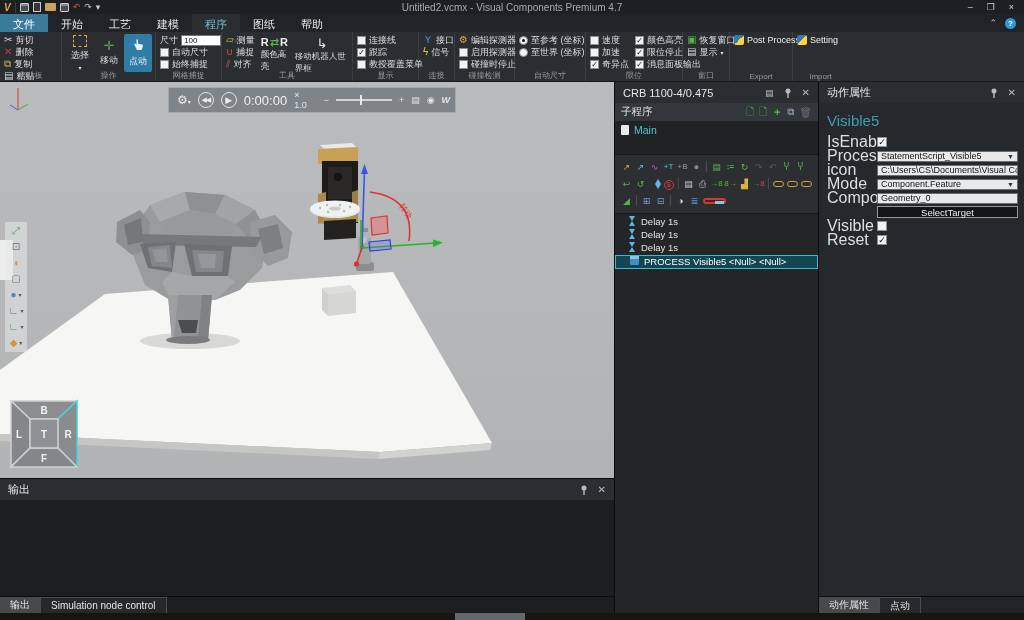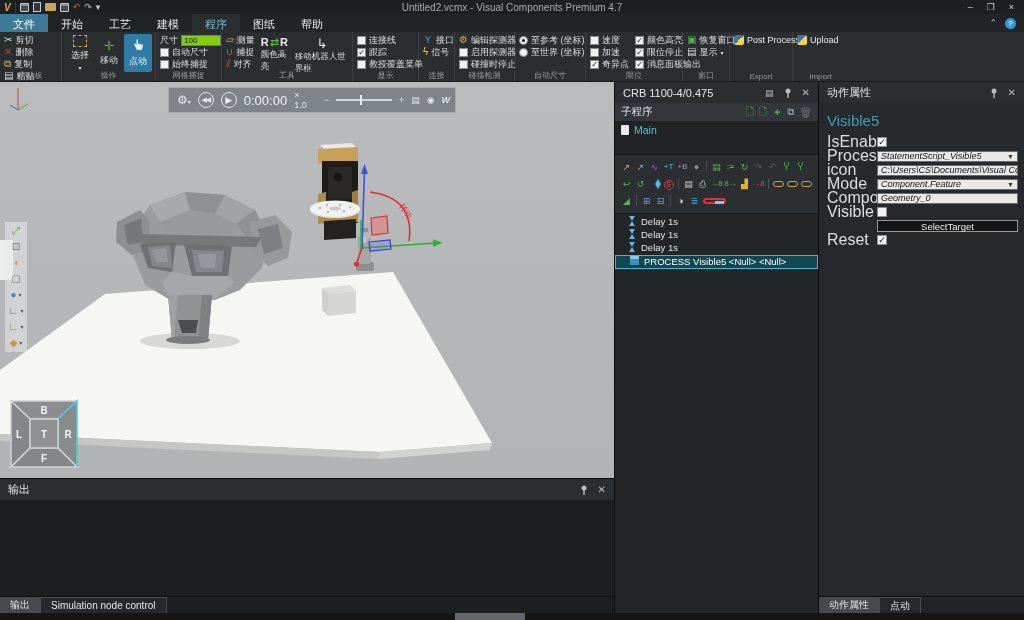--- a/index.html
+++ b/index.html
@@ -41,21 +41,21 @@
   .cb { width:9px; height:9px; background:#f2f2f2; border:1px solid #8a8d8f; color:#111; font-size:8px;
     line-height:8px; text-align:center; font-weight:bold; display:inline-block; flex:none; }
   .radio { width:9px; height:9px; border-radius:50%; background:#f2f2f2; border:1px solid #8a8d8f; display:inline-block; position:relative; flex:none;}
   .radio.sel::after { content:""; position:absolute; left:2px; top:2px; width:3px; height:3px; border-radius:50%; background:#111; }
   .bigbtn { width:29px; height:38px; display:flex; flex-direction:column; align-items:center; justify-content:center;
     color:#dcdee0; font-size:9px; gap:2px; }
   .bigbtn.active { background:#2f7ca6; border-radius:2px; color:#eaf4fa; }
   .sel-rect { width:14px; height:12px; border:1px dashed #e8a33d; }
   .move-ic { color:#57b44a; font-size:13px; line-height:12px; font-weight:bold;}
   .hand-ic { font-size:12px; line-height:12px; color:#e8f2f8; }
-  .mini-input { width:40px; height:11px; background:#84cc16; border:1px solid #777; color:#111;
+  .mini-input { width:40px; height:11px; background:#ffffff; border:1px solid #777; color:#111;
     font-size:8px; display:flex; align-items:center; padding:0 2px;gap:32px; }
   .mini-input .unit { margin-left:auto; color:#555; }
   .ic { font-size:10px; line-height:10px; flex:none; }
   .pyicon { width:10px; height:10px; border-radius:2px; flex:none;
     background:linear-gradient(135deg,#3b77a8 50%,#ffd43b 50%); }
   .two-col { display:flex; gap:6px; }
   .tool-big { display:flex; flex-direction:column; align-items:center; justify-content:flex-start; color:#dcdee0; font-size:8.5px; padding-top:2px;}
   .rr-ic { color:#e8eaeb; font-weight:bold; font-size:11px; letter-spacing:1px; }
   .rr-ic .ga { color:#57b44a; }
   .axes-ic { color:#e8eaeb; font-size:13px; }
@@ -114,21 +114,21 @@
   .hrg { width:7px; height:10px; flex:none; position:relative;}
   .hrg::before{ content:""; position:absolute; left:0; top:0; border-left:3.5px solid transparent; border-right:3.5px solid transparent; border-top:5px solid #5bb7e8;}
   .hrg::after{ content:""; position:absolute; left:0; bottom:0; border-left:3.5px solid transparent; border-right:3.5px solid transparent; border-bottom:5px solid #5bb7e8;}
 
   
   .props { position:absolute; left:818px; top:82px; width:206px; height:531px; background:#26292b; border-left:1px solid #0b0c0d; }
   .stmt-name { color:#3f9db8; font-size:15px; padding:9px 8px 6px 8px; }
   .frow { display:flex; align-items:center; height:14px; padding:0 6px 0 8px; margin-bottom:0px; }
   .frow .flabel { width:50px; color:#dcdee0; font-size:16px; white-space:nowrap; overflow:hidden; flex:none;}
   .fctl { flex:1; height:11px; background:#e9e9e9; border:1px solid #6a6d70; color:#141414; font-size:9px;
-    display:flex; align-items:center; padding:0 3px; overflow:hidden; white-space:nowrap;font-style:italic; }
+    display:flex; align-items:center; padding:0 3px; overflow:hidden; white-space:nowrap; }
   .fctl .caret { margin-left:auto; color:#333; font-size:7px; }
   .btn-dark { flex:1; height:12px; background:#121416; border:1px solid #96999c; color:#eceeef; font-size:9.5px;
     display:flex; align-items:center; justify-content:center; }
   .ptabs { position:absolute; left:0; bottom:0; width:100%; height:17px; display:flex; border-top:1px solid #0b0c0d; background:#212426;}
 
   svg text { font-family:"Liberation Sans","DejaVu Sans",sans-serif; }
 </style>
 </head>
 <body>
 
@@ -366,21 +366,21 @@
       <div class="rrow">
           <span class="pyicon"></span>
           <span style="color:#eceeef">Post Process</span>
         </div>
       <div class="rgroup-label">Export</div>
     </div>
 
     <div class="rgroup" style="width:55px; border-right:none;">
       <div class="rrow">
           <span class="pyicon"></span>
-          <span style="color:#eceeef">Upload</span>
+          <span style="color:#eceeef">Setting</span>
         </div>
       <div class="rgroup-label">Import</div>
     </div>
   </div>
 
   <div class="viewport">
     <svg width="614" height="396" viewBox="0 0 614 396">
       <defs>
         <linearGradient id="bgg" x1="0" y1="0" x2="0" y2="1">
           <stop offset="0" stop-color="#babbbd"></stop>
@@ -678,26 +678,26 @@
           <span class="caret">▼</span>
         </span>
     </div>
     <div class="frow">
       <span class="flabel">Component.Feat...</span>
       <span class="fctl">
           <span>Geometry_0</span>
         </span>
     </div>
     <div class="frow">
+      <span class="flabel"></span>
+      <span class="btn-dark">SelectTarget</span>
+    </div>
+    <div class="frow">
       <span class="flabel">Visible</span>
       <span class="cb" style="width:10px;height:10px;font-size:9px;line-height:9px;"></span>
-    </div>
-    <div class="frow">
-      <span class="flabel"></span>
-      <span class="btn-dark">SelectTarget</span>
     </div>
     <div class="frow">
       <span class="flabel">Reset</span>
       <span class="cb" style="width:10px;height:10px;font-size:9px;line-height:9px;">✓</span>
     </div>
 
     <div class="ptabs">
       <div class="otab active">动作属性</div>
       <div class="otab idle">点动</div>
     </div>

